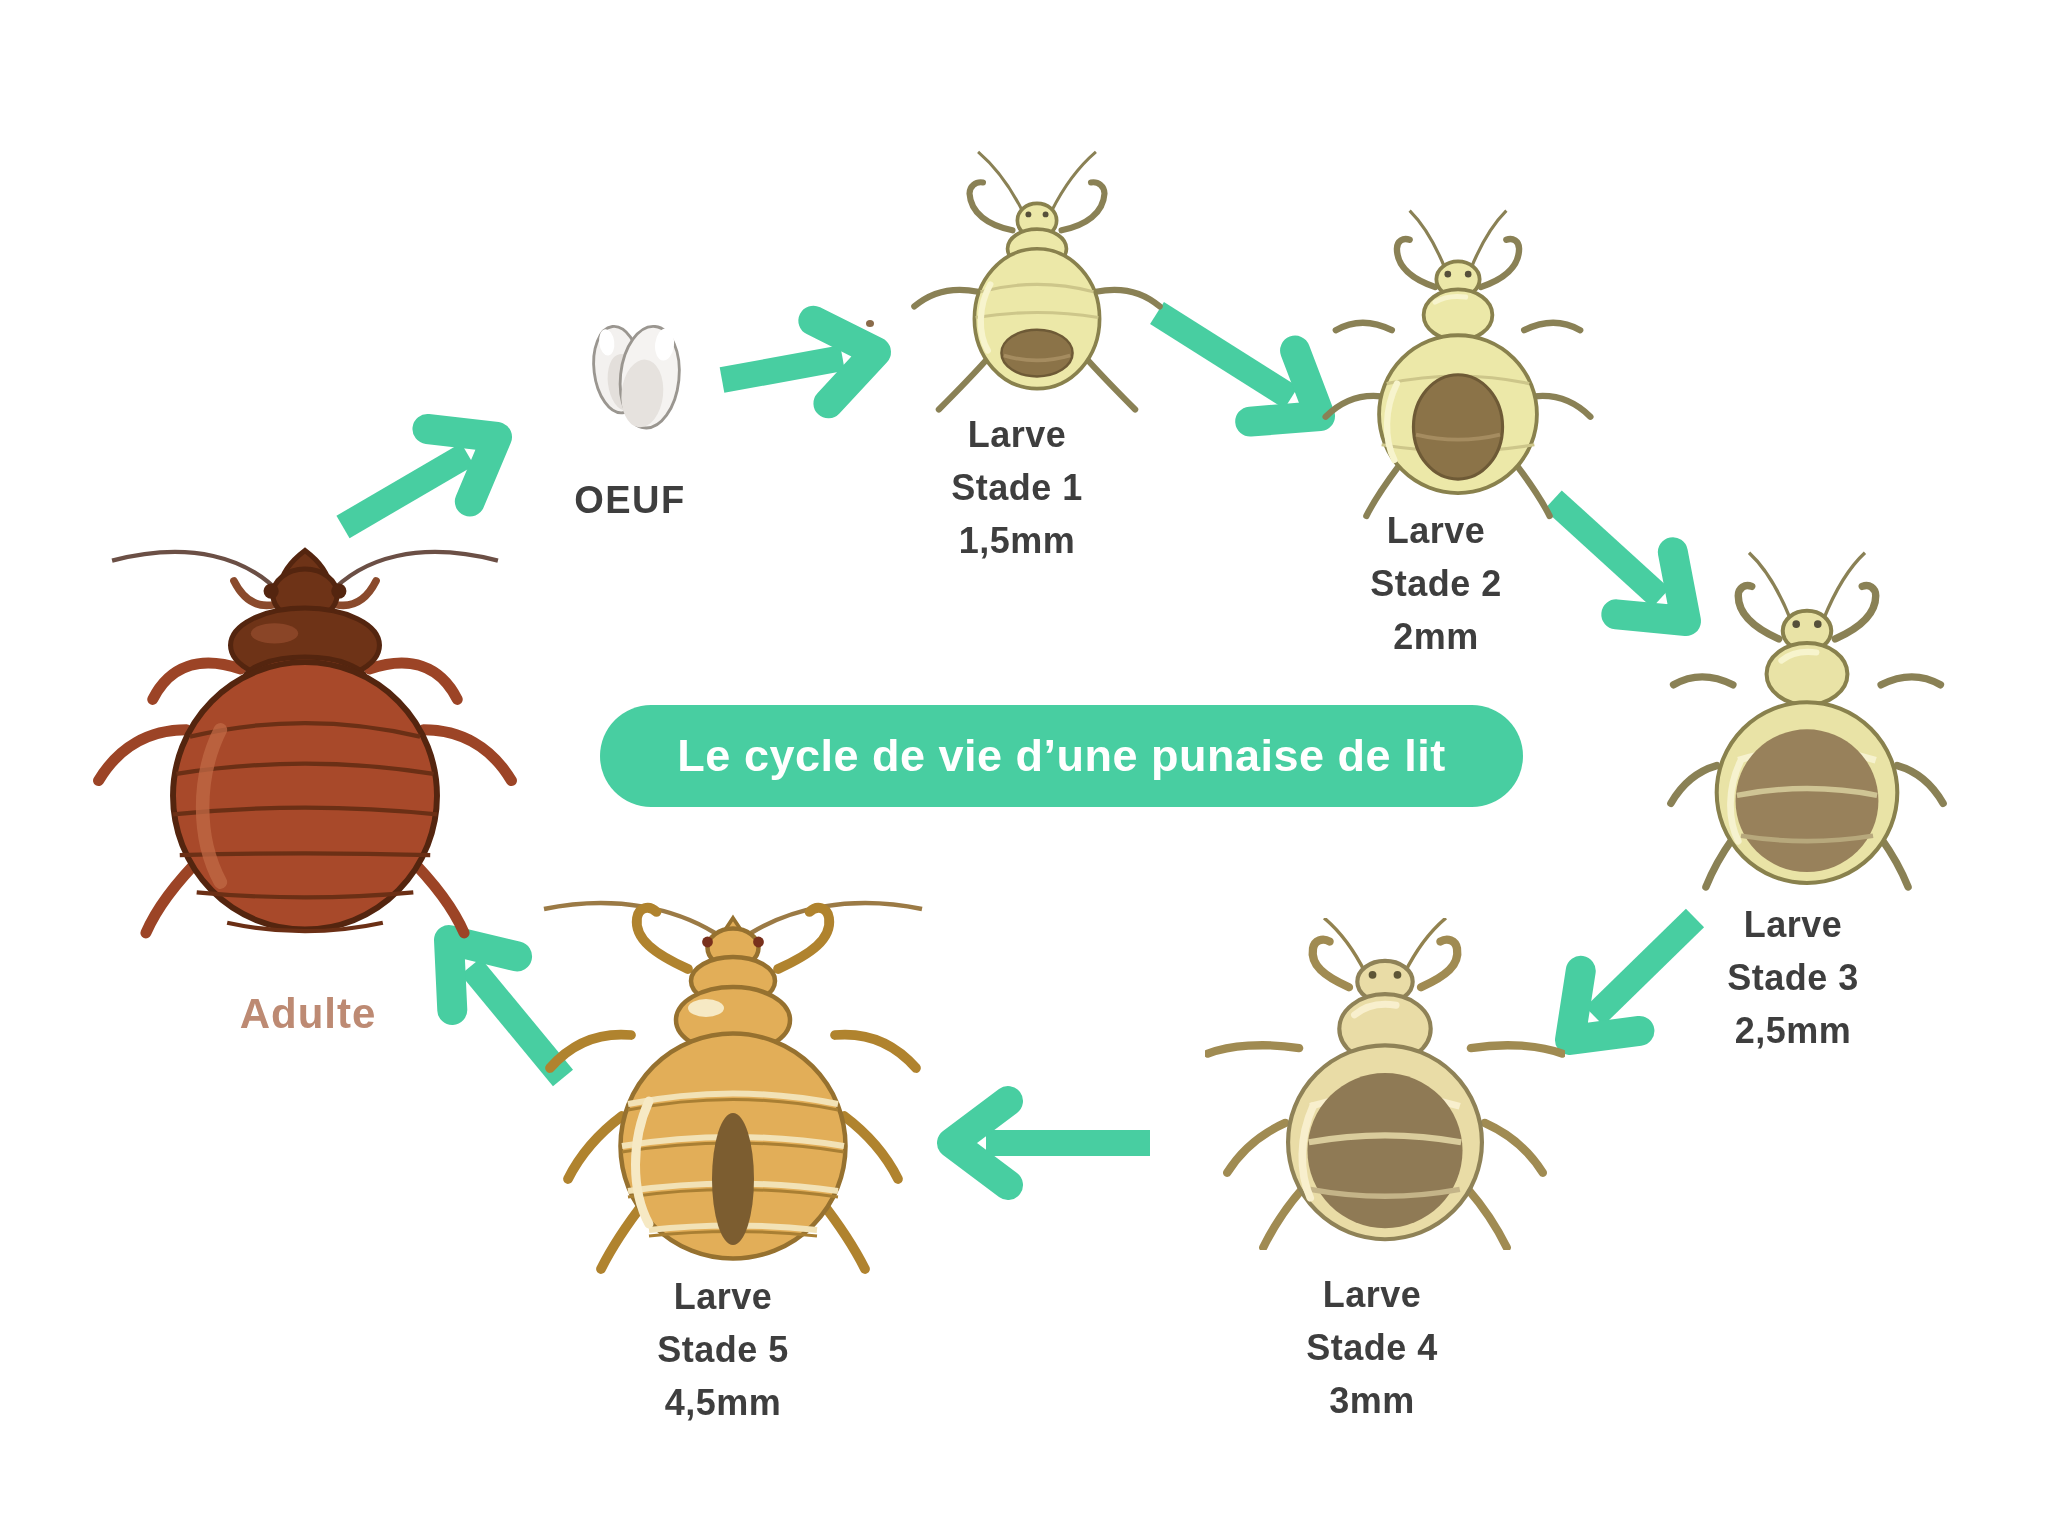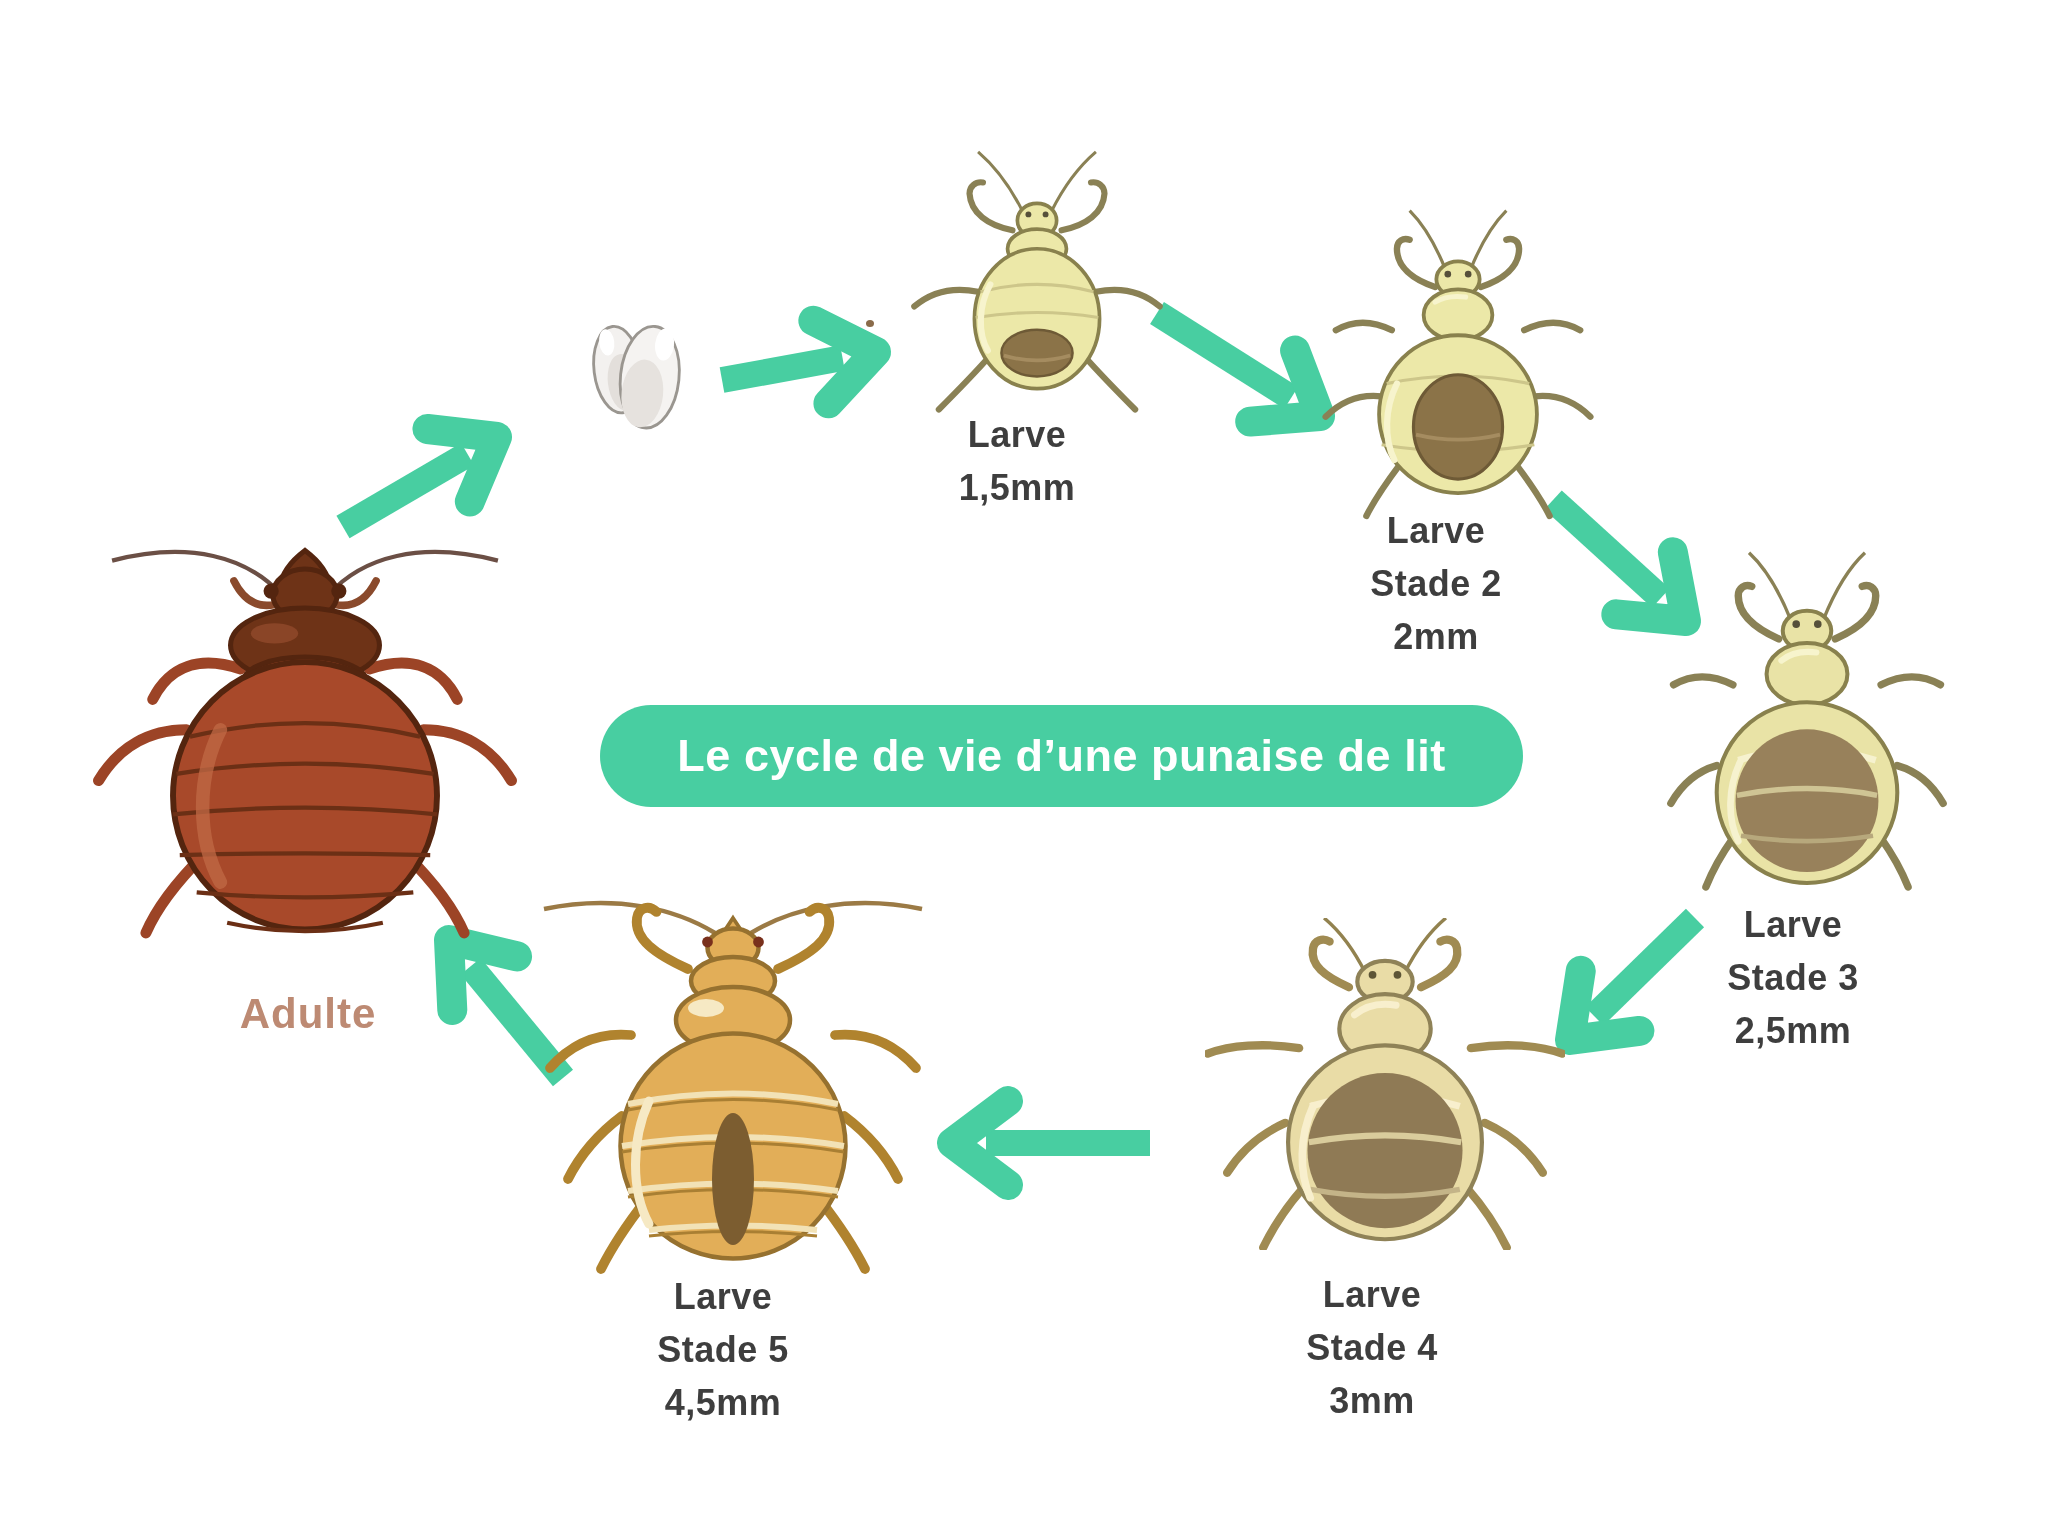--- a/index.html
+++ b/index.html
@@ -113,20 +113,23 @@
         <ellipse cx="46" cy="92" rx="16" ry="30" fill="#e3dfdb"></ellipse>
         <ellipse cx="34" cy="48" rx="8" ry="14" fill="#ffffff"></ellipse>
       </g>
       <g transform="rotate(6 76 86)">
         <ellipse cx="76" cy="86" rx="31" ry="54" fill="#f5f3f1" stroke="#9a9690" stroke-width="3"></ellipse>
         <ellipse cx="70" cy="104" rx="22" ry="36" fill="#e6e2de"></ellipse>
         <ellipse cx="88" cy="50" rx="10" ry="17" fill="#ffffff"></ellipse>
       </g>
     </svg>
   </figure>
+  <div class="stage-label oeuf-label" style="left:480px; top:474px; width:300px;">
+    <span>OEUF</span>
+  </div>
 
   <figure class="stage" style="left:902px; top:142px; width:270px;">
     <svg viewBox="0 0 220 225">
       <g fill="none" stroke="#8a8155" stroke-width="2.5">
         <path d="M98,56 C88,36 76,20 62,8"></path>
         <path d="M122,56 C132,36 144,20 158,8"></path>
       </g>
       <g fill="none" stroke="#8a8155" stroke-width="5" stroke-linecap="round">
         <path d="M90,72 C70,68 56,58 55,42 C55,36 60,32 66,33"></path>
         <path d="M130,72 C150,68 164,58 165,42 C165,36 160,32 154,33"></path>
@@ -144,20 +147,21 @@
         <path d="M64,122 Q110,110 156,122"></path>
         <path d="M60,143 Q110,135 160,143"></path>
       </g>
       <path d="M72,116 C62,134 62,156 70,170" stroke="#f7f4cd" stroke-width="5" fill="none" stroke-linecap="round"></path>
       <ellipse cx="110" cy="172" rx="29" ry="19" fill="#8b7348" stroke="#6e5a36" stroke-width="2"></ellipse>
       <path d="M83,174 Q110,182 137,174" stroke="#a58c60" stroke-width="3" fill="none"></path>
     </svg>
   </figure>
   <div class="stage-label" style="left:867px; top:408px; width:300px;">
     <span>Larve</span>
+    <span>Stade 1</span>
     <span>1,5mm</span>
   </div>
 
   <figure class="stage" style="left:1318px; top:208px; width:280px;">
     <svg viewBox="0 0 220 245">
       <g fill="none" stroke="#8a8155" stroke-width="2.5">
         <path d="M100,48 C92,28 84,14 72,2"></path>
         <path d="M120,48 C128,28 136,14 148,2"></path>
       </g>
       <g fill="none" stroke="#8a8155" stroke-width="5" stroke-linecap="round">

